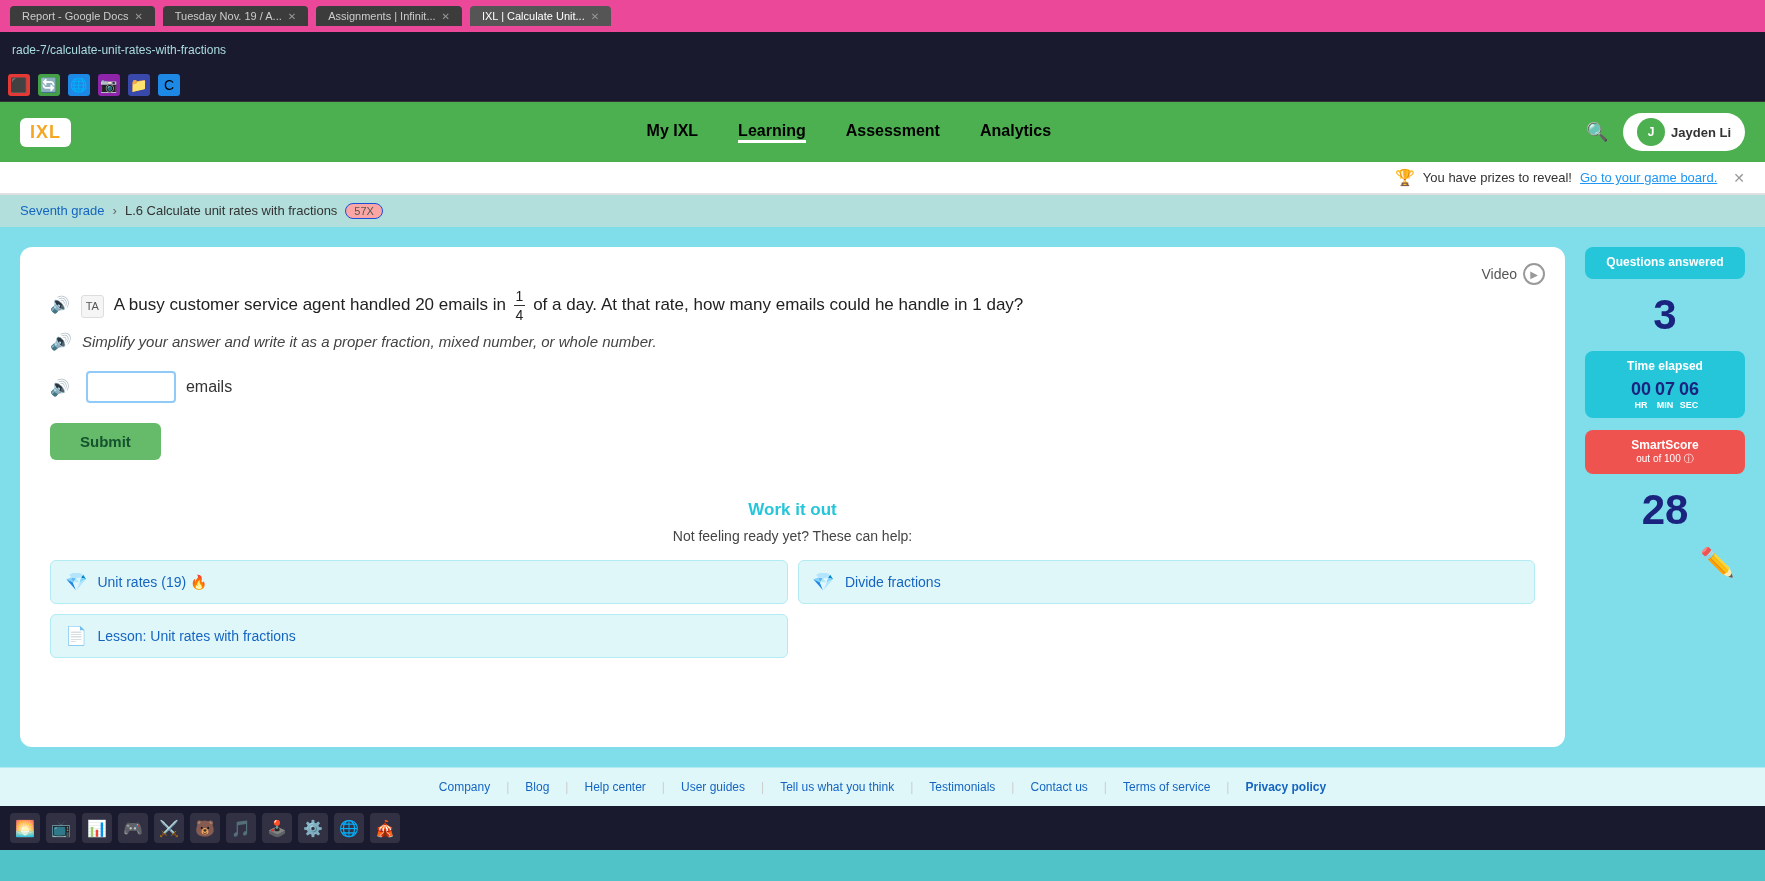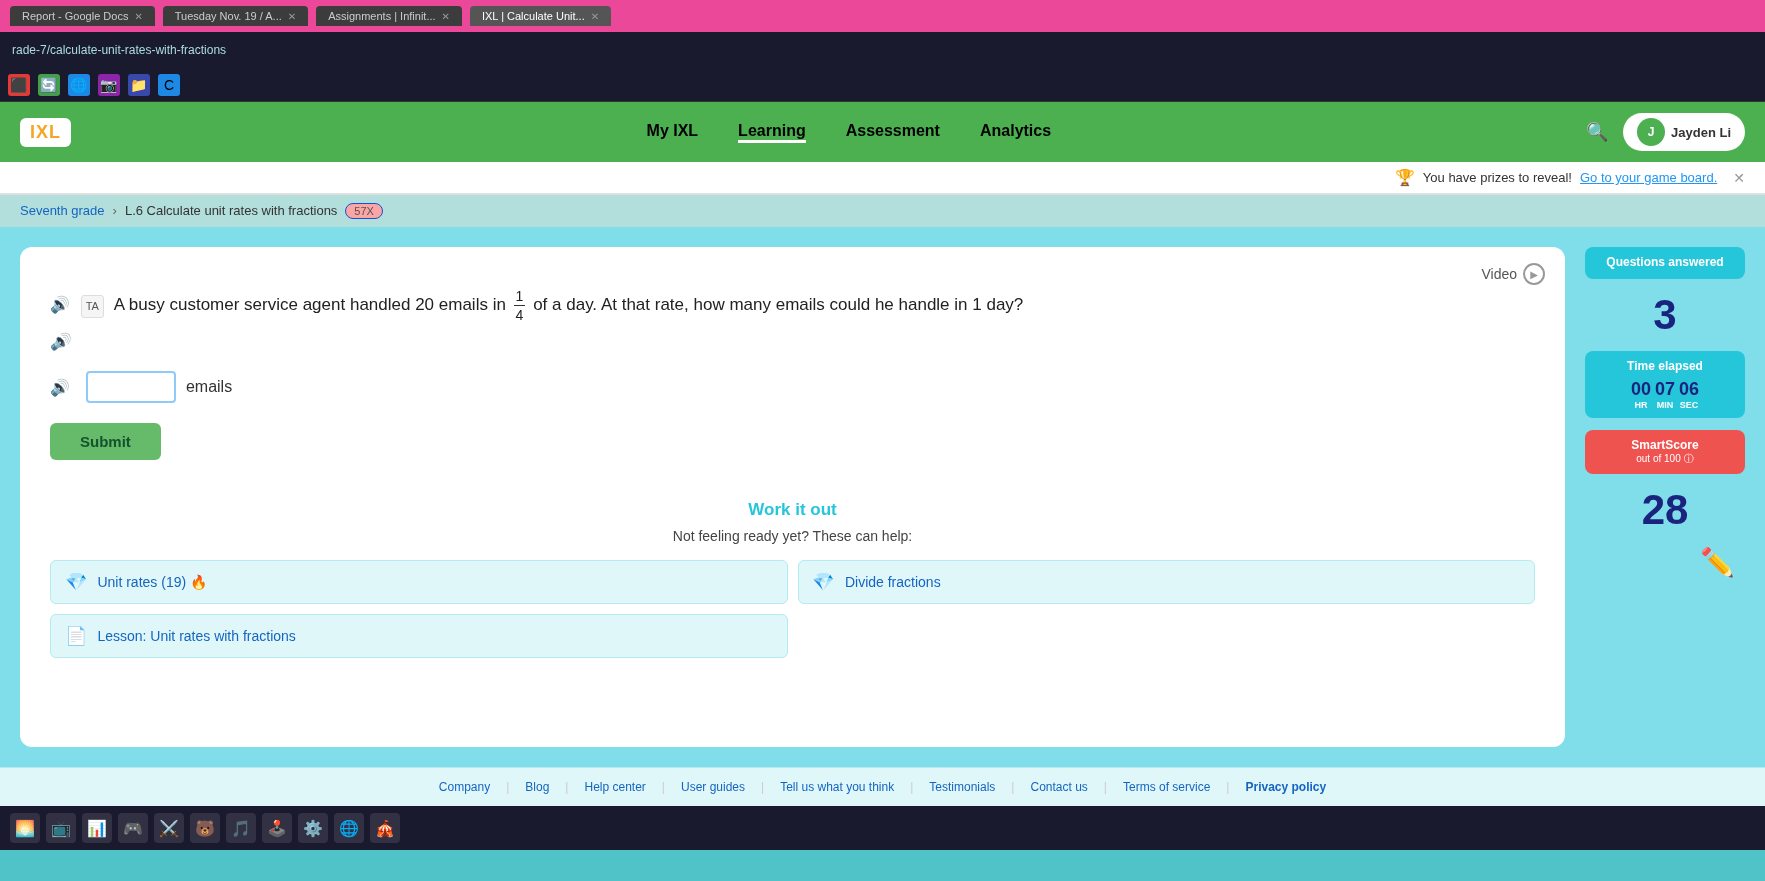--- a/index.html
+++ b/index.html
@@ -502,20 +502,21 @@
       <span style="display:inline-flex;flex-direction:column;align-items:center;font-size:14px;vertical-align:middle;margin:0 3px;">
         <span style="border-bottom:1px solid #333;padding:0 2px;line-height:1.3;">1</span>
         <span style="padding:0 2px;line-height:1.3;">4</span>
       </span>
       <span>of a day. At that rate, how many emails could he handle in 1 day?</span>
     </div>
 
     
     <div class="instruction-text">
       <span class="audio-icon">🔊</span>
+      <span>Simplify your answer and write it as a proper fraction, mixed number, or whole number.</span>
     </div>
 
     
     <div class="answer-row">
       <span class="audio-icon">🔊</span>
       <input type="text" class="answer-input" style="">
       <span class="answer-label">emails</span>
     </div>
 
     

